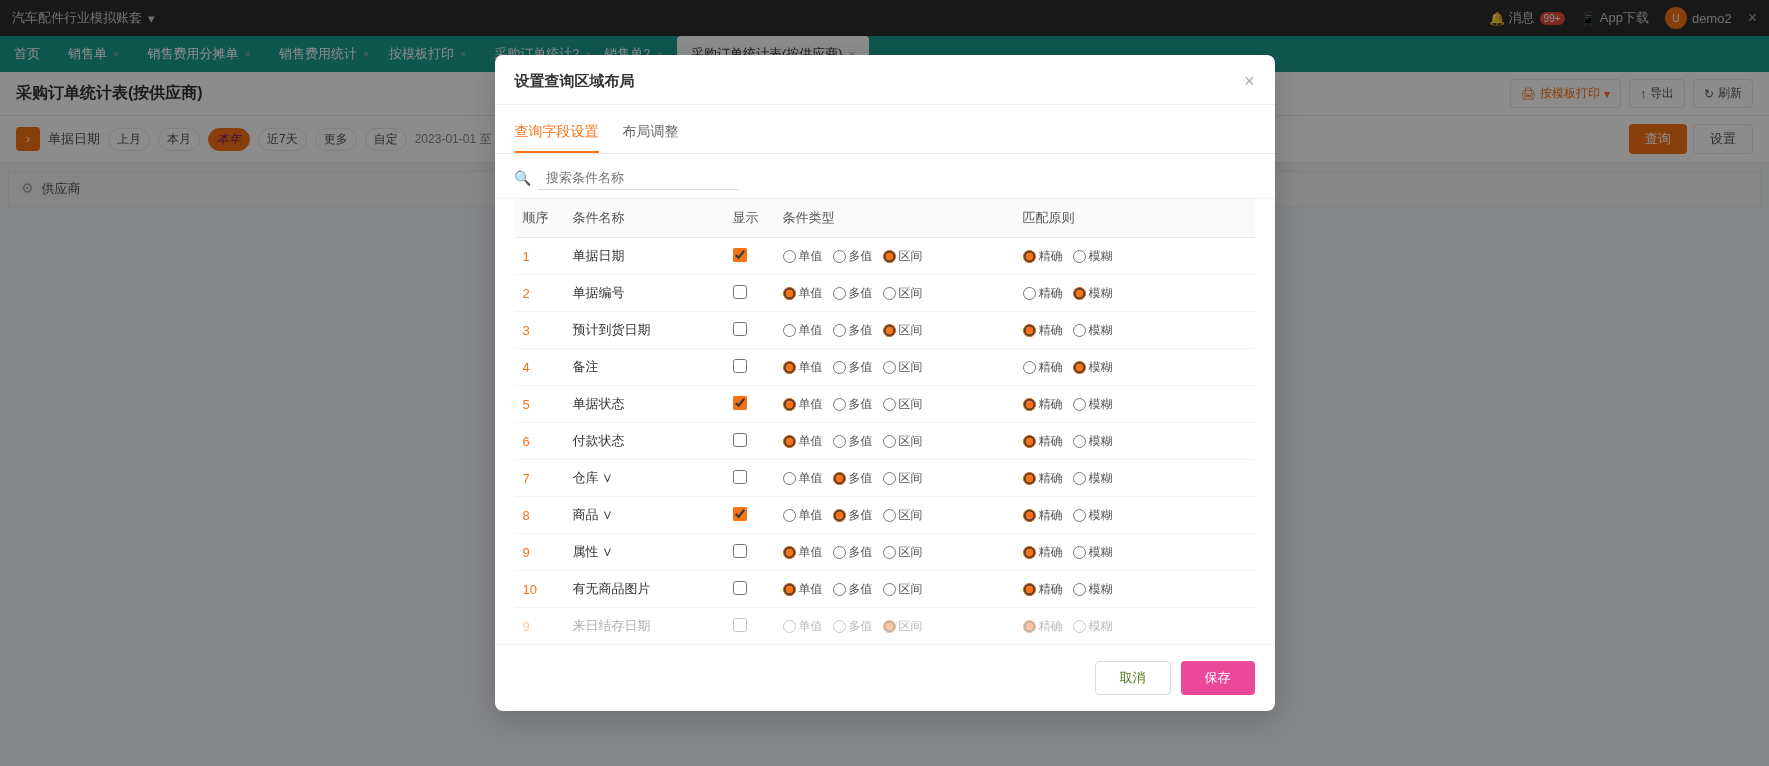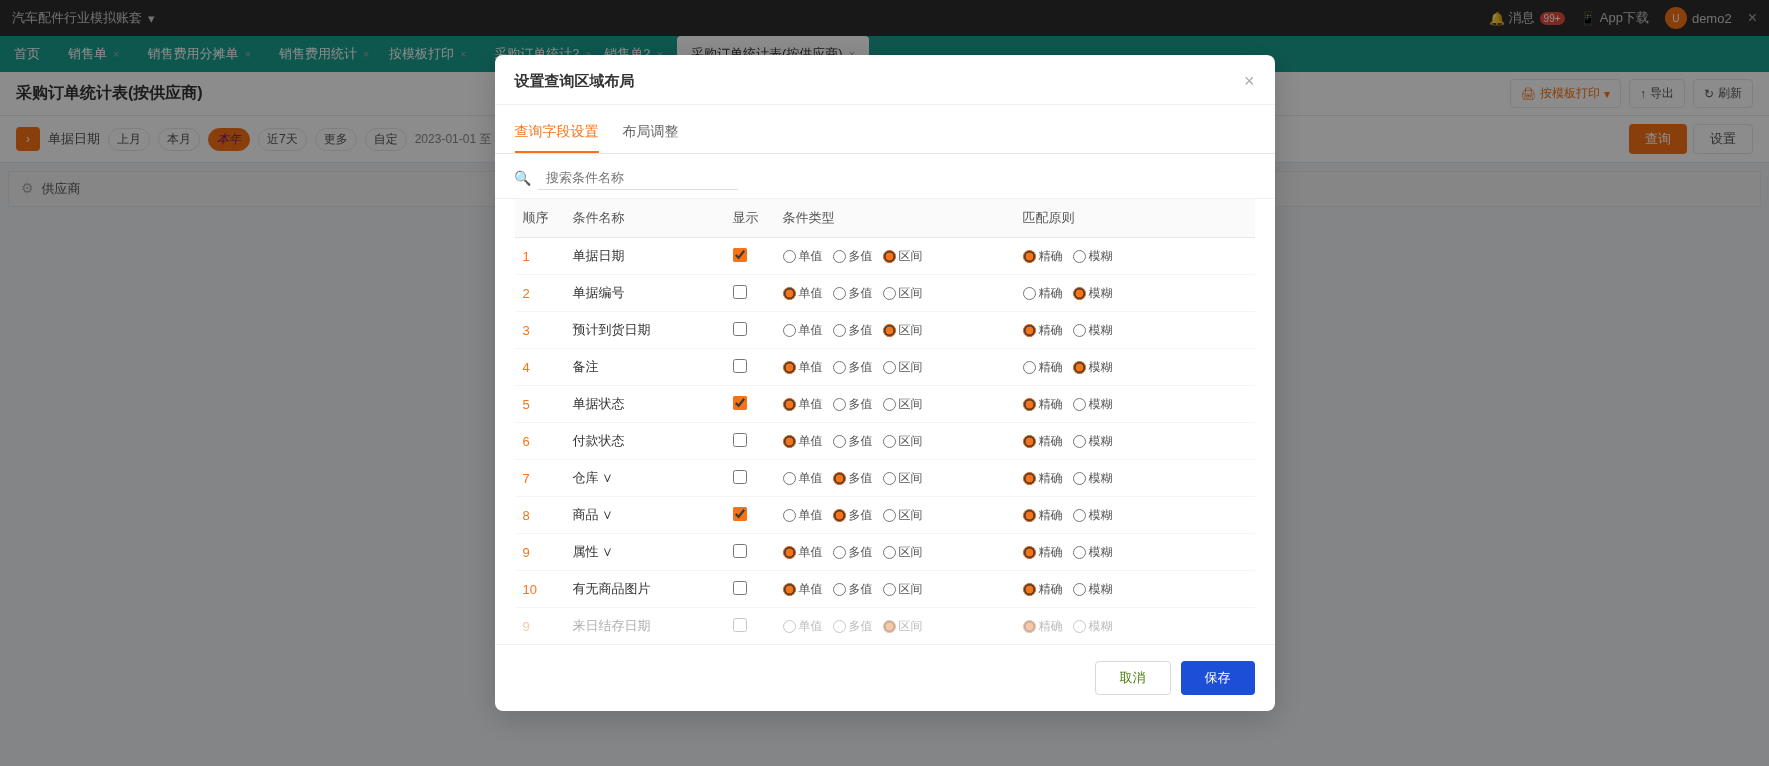--- a/index.html
+++ b/index.html
@@ -282,21 +282,21 @@
     .btn-cancel {
       border: 1px solid #d9d9d9;
       background: white;
       padding: 7px 24px;
       border-radius: 4px;
       cursor: pointer;
       font-size: 13px;
       color: #4d7c0f;
     }
     .btn-save {
-      background: #1d4ed8;
+      background: #ec4899;
       color: white;
       border: none;
       padding: 7px 24px;
       border-radius: 4px;
       cursor: pointer;
       font-size: 13px;
     }
 
     
     .tbl tr.faded td { opacity: 0.4; }

